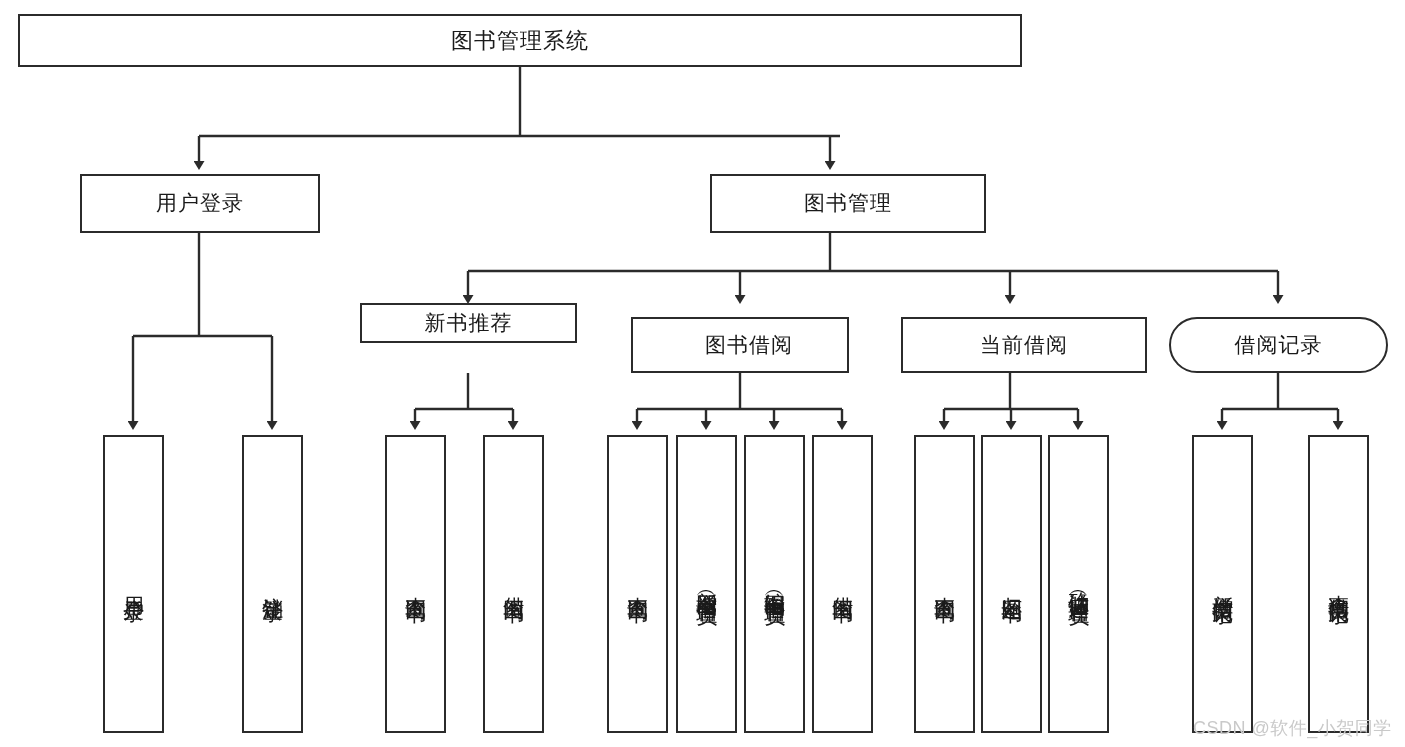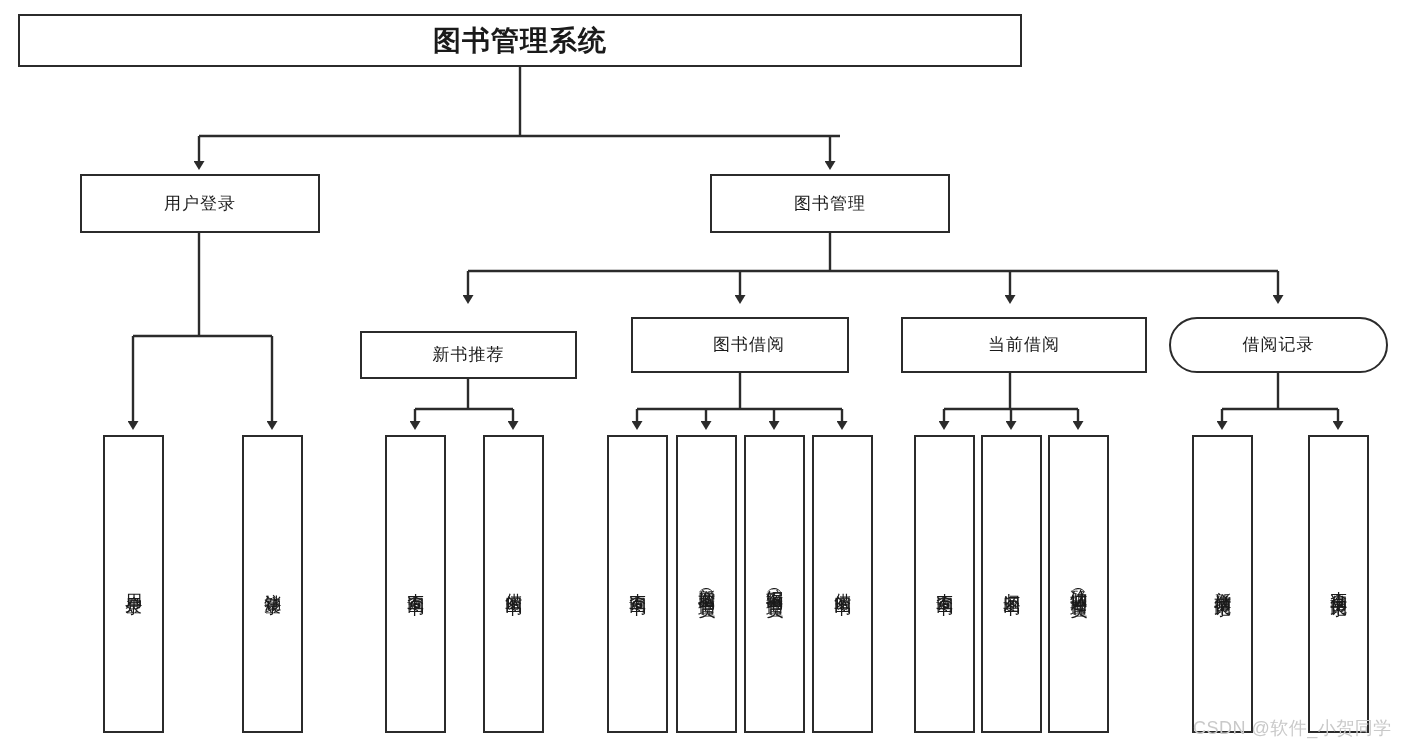--- a/index.html
+++ b/index.html
@@ -28,37 +28,36 @@
   }
   .node {
     position: absolute;
     box-sizing: border-box;
     border: 2px solid #2b2b2b;
     background: #ffffff;
     display: flex;
     align-items: center;
     justify-content: center;
     color: #1a1a1a;
-    font-size: 17px;
+    font-size: 21px;
     line-height: 1.25;
     letter-spacing: 1px;
     white-space: nowrap;
   }
   .node.vertical {
     writing-mode: vertical-rl;
     text-orientation: upright;
     align-items: center;
     justify-content: center;
     letter-spacing: 2px;
     padding: 6px 0;
     white-space: normal;
   }
   .node.root {
-    font-size: 28px;
-    font-weight: bold;
+    font-size: 22px;
   }
   .watermark {
     position: absolute;
     color: #c9c9c9;
     font-size: 18px;
     letter-spacing: 0.5px;
     white-space: nowrap;
     user-select: none;
   }
 </style>
@@ -115,23 +114,23 @@
       <path d="M1278,373 L1278,409"></path>
       <path d="M1222,409 L1338,409"></path>
       <path d="M1222,409 L1222,422" marker-end="url(#arrow)"></path>
       <path d="M1338,409 L1338,422" marker-end="url(#arrow)"></path>
     </g>
   </svg>
 
   <div class="node root" style="left:18px; top:14px; width:1004px; height:53px;">图书管理系统</div>
 
   <div class="node" style="left:80px; top:174px; width:240px; height:59px;">用户登录</div>
-  <div class="node" style="left:710px; top:174px; width:240px; height:59px;">图书管理</div>
+  <div class="node" style="left:710px; top:174px; width:276px; height:59px;">图书管理</div>
 
-  <div class="node" style="left:360px; top:331px; width:217px; height:48px;">新书推荐</div>
+  <div class="node" style="left:360px; top:303px; width:217px; height:40px;">新书推荐</div>
   <div class="node" style="left:631px; top:317px; width:218px; height:56px;padding-left:18px;">图书借阅</div>
   <div class="node" style="left:901px; top:317px; width:246px; height:56px;">当前借阅</div>
   <div class="node" style="left:1169px; top:317px; width:219px; height:56px;border-radius:28px;">借阅记录</div>
 
   <div class="node vertical" style="left:103px; top:435px; width:61px; height:298px;">用户登录</div>
   <div class="node vertical" style="left:242px; top:435px; width:61px; height:298px;">注销登录</div>
 
   <div class="node vertical" style="left:385px; top:435px; width:61px; height:298px;">查询图书</div>
   <div class="node vertical" style="left:483px; top:435px; width:61px; height:298px;">借阅图书</div>
 

